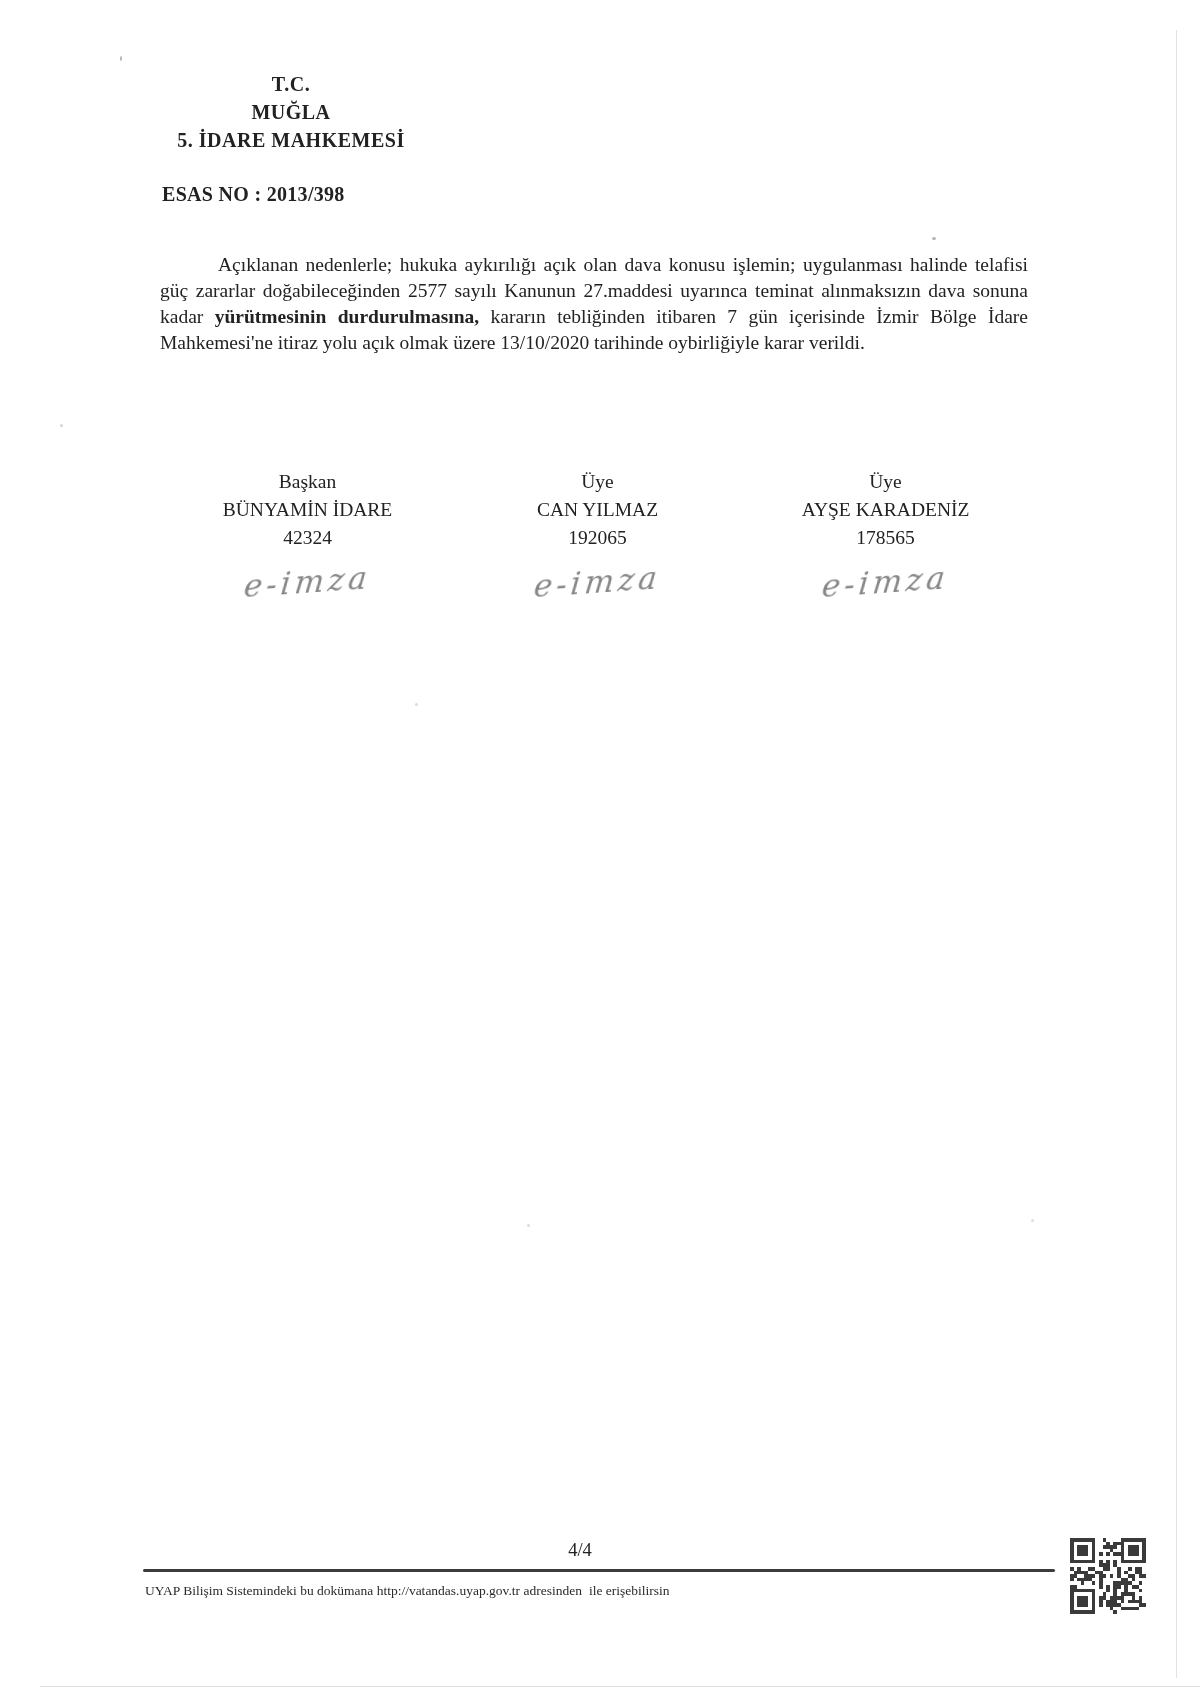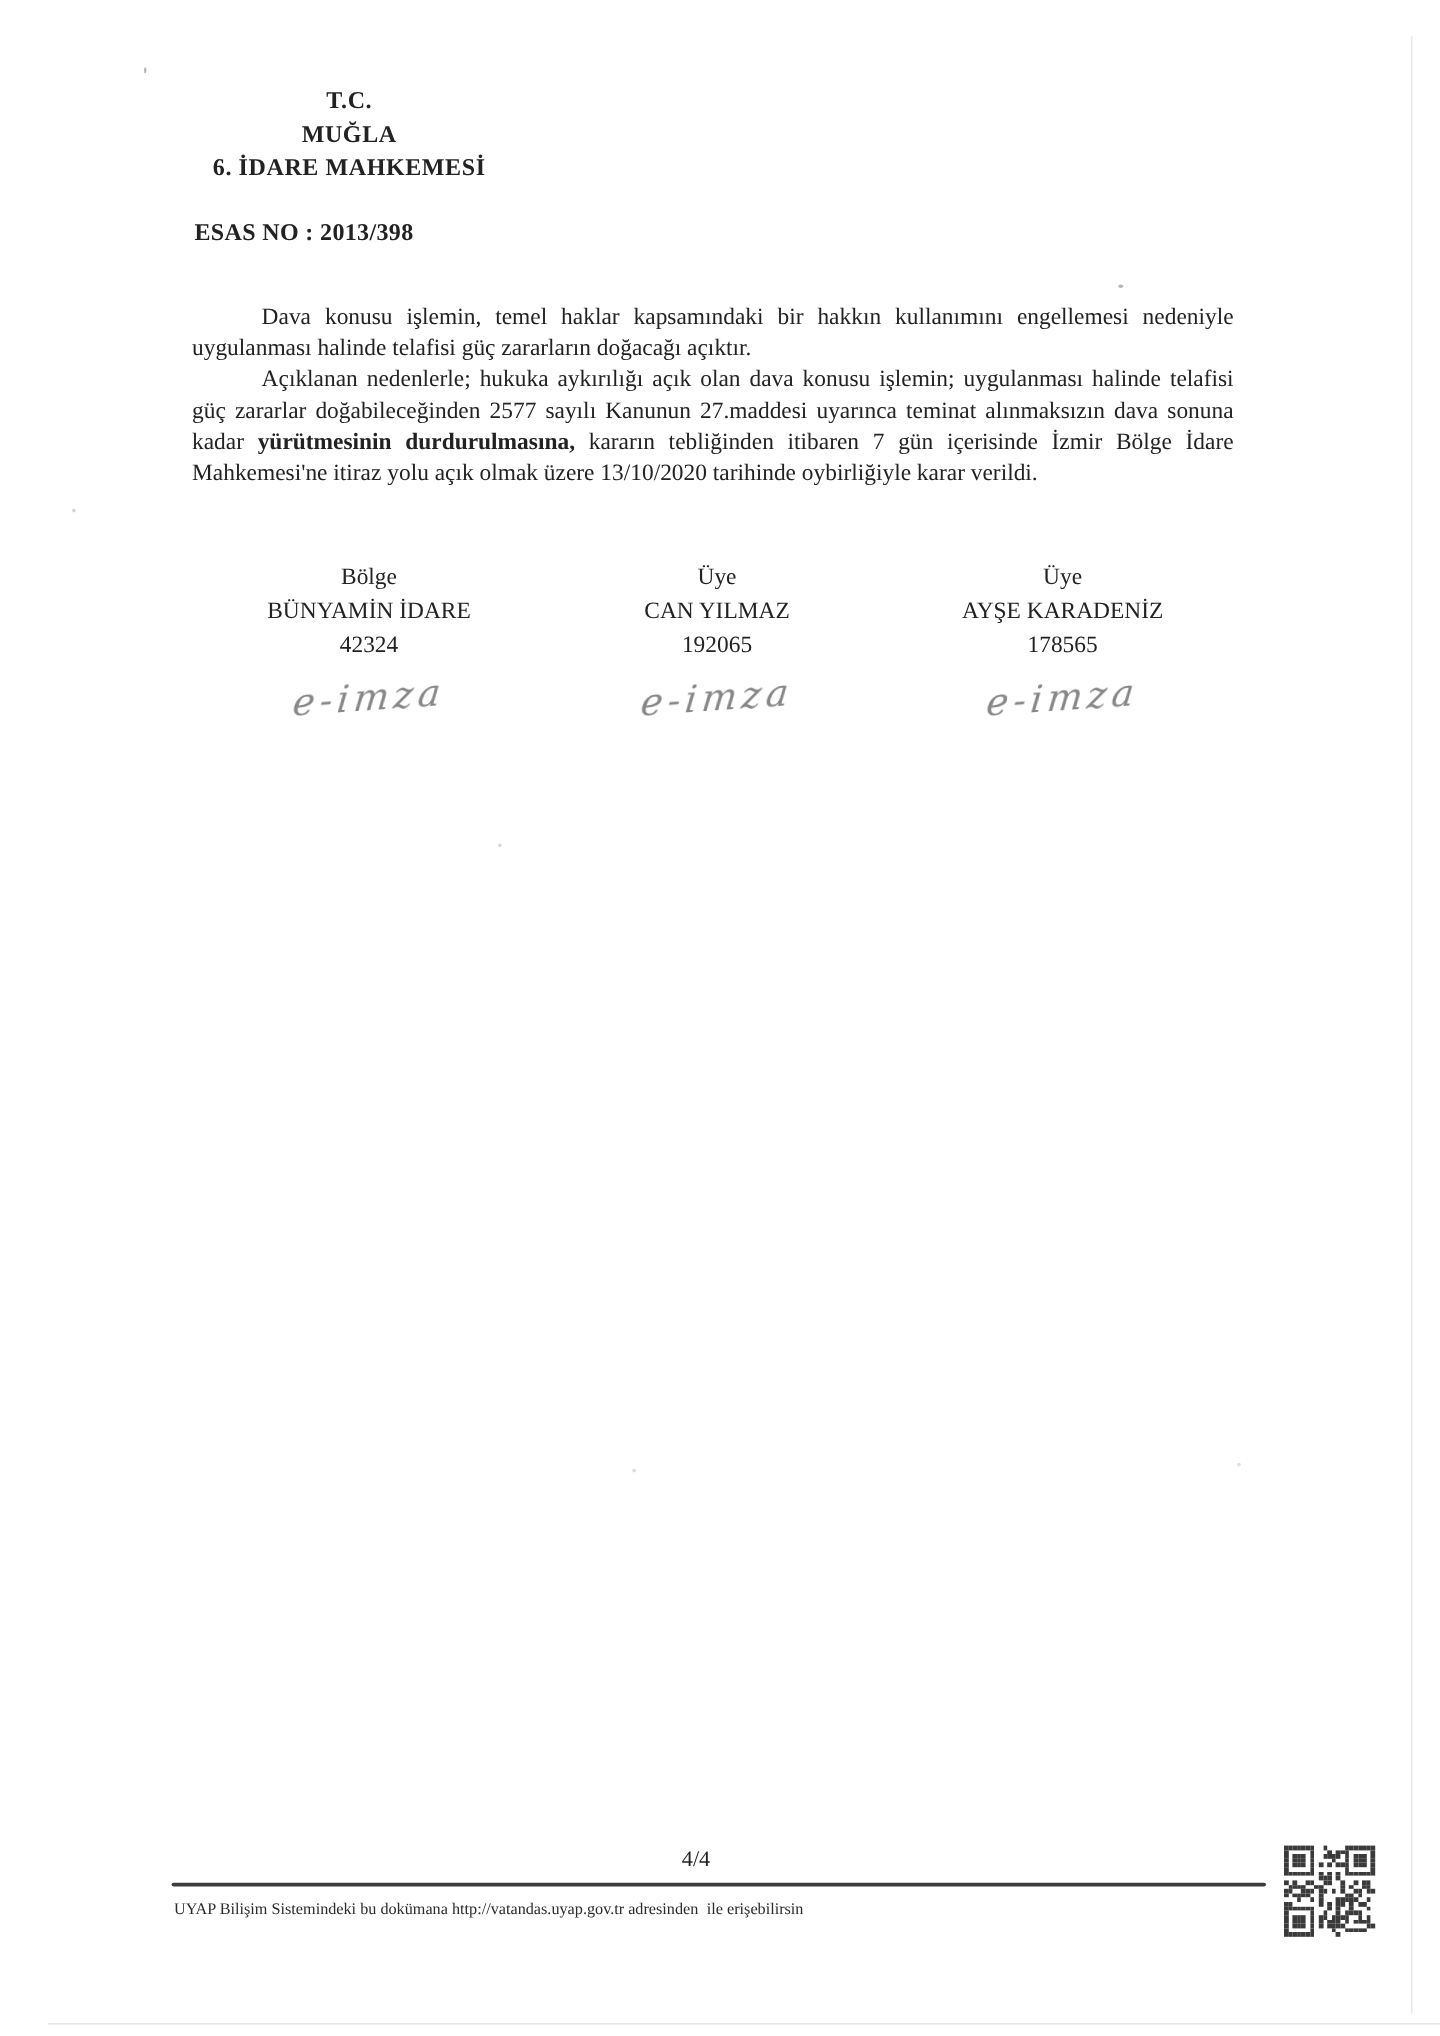--- a/index.html
+++ b/index.html
@@ -88,34 +88,33 @@
   <div class="scan-speck" style="left:80px; top:56px; width:2px; height:5px;"></div>
   <div class="scan-speck" style="left:892px; top:237px; width:4px; height:3px;"></div>
   <div class="scan-speck" style="left:20px; top:424px; width:3px; height:3px; opacity:.6;"></div>
   <div class="scan-speck" style="left:375px; top:703px; width:3px; height:3px; opacity:.5;"></div>
   <div class="scan-speck" style="left:487px; top:1224px; width:3px; height:3px; opacity:.5;"></div>
   <div class="scan-speck" style="left:991px; top:1219px; width:3px; height:3px; opacity:.45;"></div>
 
   <div class="header-block">
     <div>T.C.</div>
     <div>MUĞLA</div>
-    <div>6. İDARE MAHKEMESİ</div>
+    <div>5. İDARE MAHKEMESİ</div>
   </div>
 
   <div class="case-no">ESAS NO : 2013/398</div>
 
   <div class="body-block">
-    <p>Dava konusu işlemin, temel haklar kapsamındaki bir hakkın kullanımını engellemesi nedeniyle uygulanması halinde telafisi güç zararların doğacağı açıktır.</p>
     <p><span>Açıklanan nedenlerle; hukuka aykırılığı açık olan dava konusu işlemin; uygulanması halinde telafisi güç zararlar doğabileceğinden 2577 sayılı Kanunun 27.maddesi uyarınca teminat alınmaksızın dava sonuna kadar </span><span class="bold-seg">yürütmesinin durdurulmasına,</span><span> kararın tebliğinden itibaren 7 gün içerisinde İzmir Bölge İdare Mahkemesi'ne itiraz yolu açık olmak üzere 13/10/2020 tarihinde oybirliğiyle karar verildi.</span></p>
   </div>
 
   <div class="signature-row">
 
     <div class="sig-col sig-col-1">
-      <div>Bölge</div>
+      <div>Başkan</div>
       <div>BÜNYAMİN İDARE</div>
       <div>42324</div>
       <div class="sig-script">e-imza</div>
     </div>
 
     <div class="sig-col sig-col-2">
       <div>Üye</div>
       <div>CAN YILMAZ</div>
       <div>192065</div>
       <div class="sig-script">e-imza</div>

